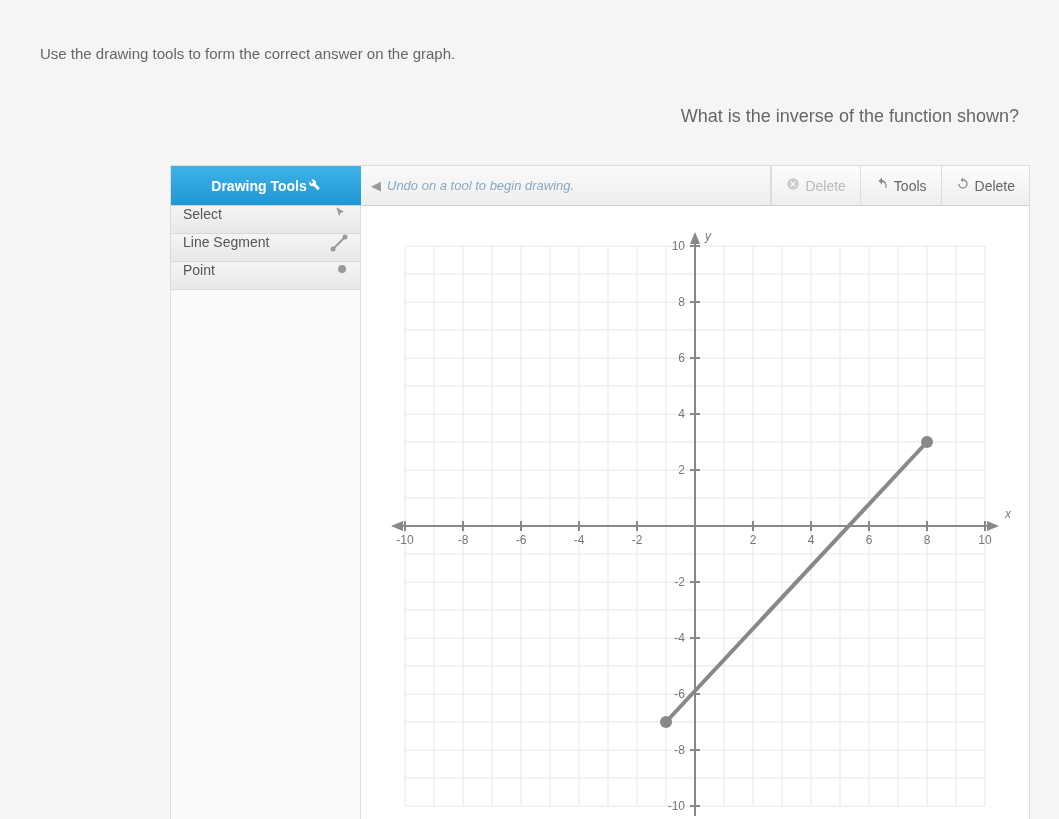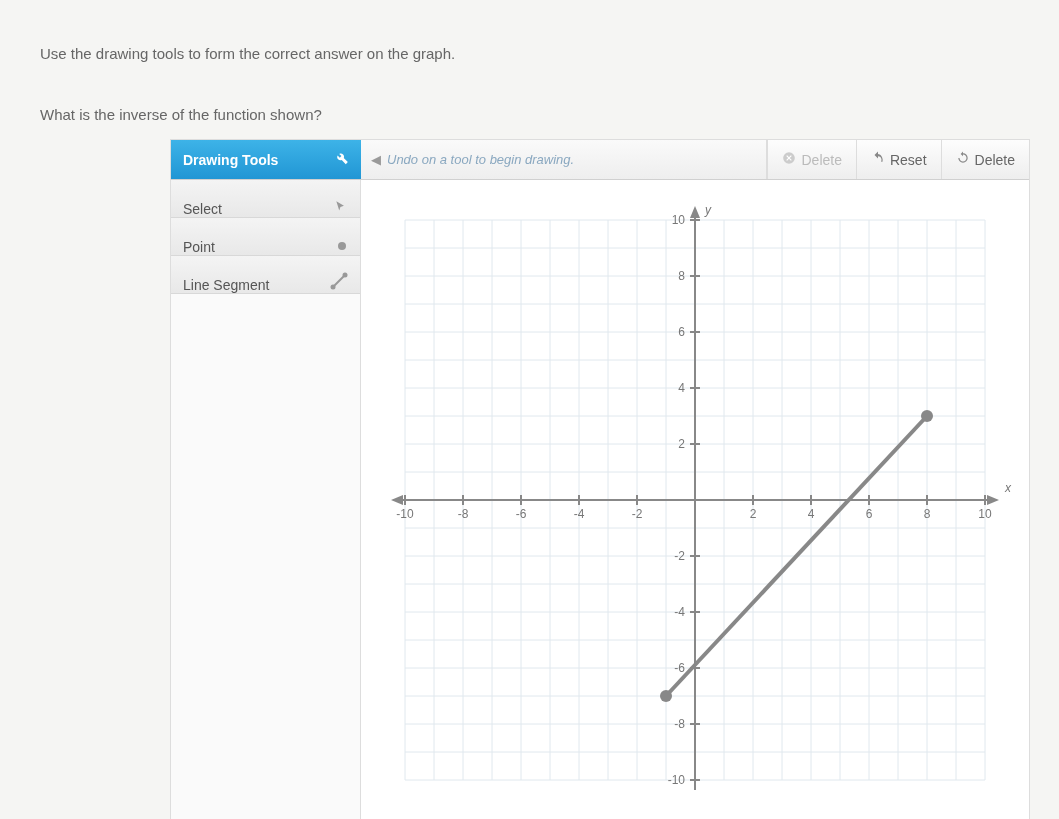--- a/index.html
+++ b/index.html
@@ -5,21 +5,21 @@
   * { box-sizing: border-box; margin: 0; padding: 0; }
   body {
     font-family: Arial, Helvetica, sans-serif;
     background: #f5f5f3;
     width: 1059px;
     height: 819px;
     padding: 20px 40px;
     color: #555;
   }
   .instruction { font-size: 15px; color: #666; margin: 25px 0 44px 0; }
-  .question { font-size: 15px; color: #666; margin-bottom: 16px; }
+  .question { font-size: 18px; color: #666; margin-bottom: 38px; text-align: right; }
   .widget {
     margin-left: 130px;
     width: 860px;
     border: 1px solid #ddd;
     background: #fff;
   }
   .toolbar {
     display: flex;
     height: 40px;
     border-bottom: 1px solid #d0d0d0;
@@ -27,21 +27,21 @@
   }
   .tool-header {
     width: 190px;
     background: linear-gradient(#3db3e8, #2196d4);
     color: #fff;
     font-size: 14px;
     font-weight: bold;
     display: flex;
     align-items: center;
     padding: 0 12px;
-    justify-content: space-between;
+    justify-content: center;
   }
   .hint-bar {
     flex: 1;
     display: flex;
     align-items: center;
     padding: 0 10px;
     color: #8aa8c0;
     font-size: 13px;
     font-style: italic;
   }
@@ -63,24 +63,24 @@
     cursor: pointer;
   }
   .action-btn.disabled { color: #bbb; cursor: default; }
   .main-area { display: flex; }
   .tool-list {
     width: 190px;
     background: #fafafa;
     border-right: 1px solid #ddd;
   }
   .tool-item {
-    height: 38px;
+    height: 28px;
     border-bottom: 1px solid #d8d8d8;
     display: flex;
-    align-items: flex-end;
+    align-items: flex-start;
     justify-content: space-between;
     padding: 0 12px;
     font-size: 14px;
     color: #555;
     background: linear-gradient(#f4f4f4,#e8e8e8);
     cursor: pointer;
   }
   .tool-item .ticon { color: #999; }
   .graph-zone {
     flex: 1;
@@ -125,58 +125,58 @@
             </svg>
         </span>
         <span>Delete</span>
       </div>
       <div class="action-btn">
         <span>
           <svg width="14" height="14" viewBox="0 0 24 24">
               <path fill="#888" d="M12 5V1L6 7l6 6V9c3 0 6 2 6 6 0 1-.2 2-.7 3l2 1c.5-1 .7-2.5.7-4 0-5-4-10-8-10z"></path>
             </svg>
         </span>
-        <span>Reset</span>
+        <span>Tools</span>
       </div>
       <div class="action-btn">
         <span>
           <svg width="14" height="14" viewBox="0 0 24 24">
               <path fill="#888" d="M12 4V1L8 5l4 4V6c3.3 0 6 2.7 6 6s-2.7 6-6 6-6-2.7-6-6H4c0 4.4 3.6 8 8 8s8-3.6 8-8-3.6-8-8-8z"></path>
             </svg>
         </span>
         <span>Delete</span>
       </div>
     </div>
   </div>
 
   <div class="main-area">
     <div class="tool-list">
       <div class="tool-item">
         <span>Select</span>
         <span class="ticon">
           <svg width="14" height="14" viewBox="0 0 24 24">
               <path fill="#999" d="M4 2l5 16 2-6 6-2z"></path>
-            </svg>
-        </span>
-      </div>
-      <div class="tool-item">
-        <span>Point</span>
-        <span class="ticon">
-          <svg width="12" height="12">
-              <circle cx="6" cy="6" r="4" fill="#999"></circle>
             </svg>
         </span>
       </div>
       <div class="tool-item">
         <span>Line Segment</span>
         <span class="ticon">
           <svg width="18" height="18">
               <circle cx="3" cy="15" r="2.5" fill="#999"></circle>
               <circle cx="15" cy="3" r="2.5" fill="#999"></circle>
               <line x1="3" y1="15" x2="15" y2="3" stroke="#999" stroke-width="2"></line>
+            </svg>
+        </span>
+      </div>
+      <div class="tool-item">
+        <span>Point</span>
+        <span class="ticon">
+          <svg width="12" height="12">
+              <circle cx="6" cy="6" r="4" fill="#999"></circle>
             </svg>
         </span>
       </div>
     </div>
 
     <div class="graph-zone">
       <svg class="grid-svg" id="gridsvg" viewBox="0 0 660 640">
           <line x1="40" y1="600" x2="40" y2="40" class="gridline"></line>
           <line x1="69" y1="600" x2="69" y2="40" class="gridline"></line>
           <line x1="98" y1="600" x2="98" y2="40" class="gridline"></line>

